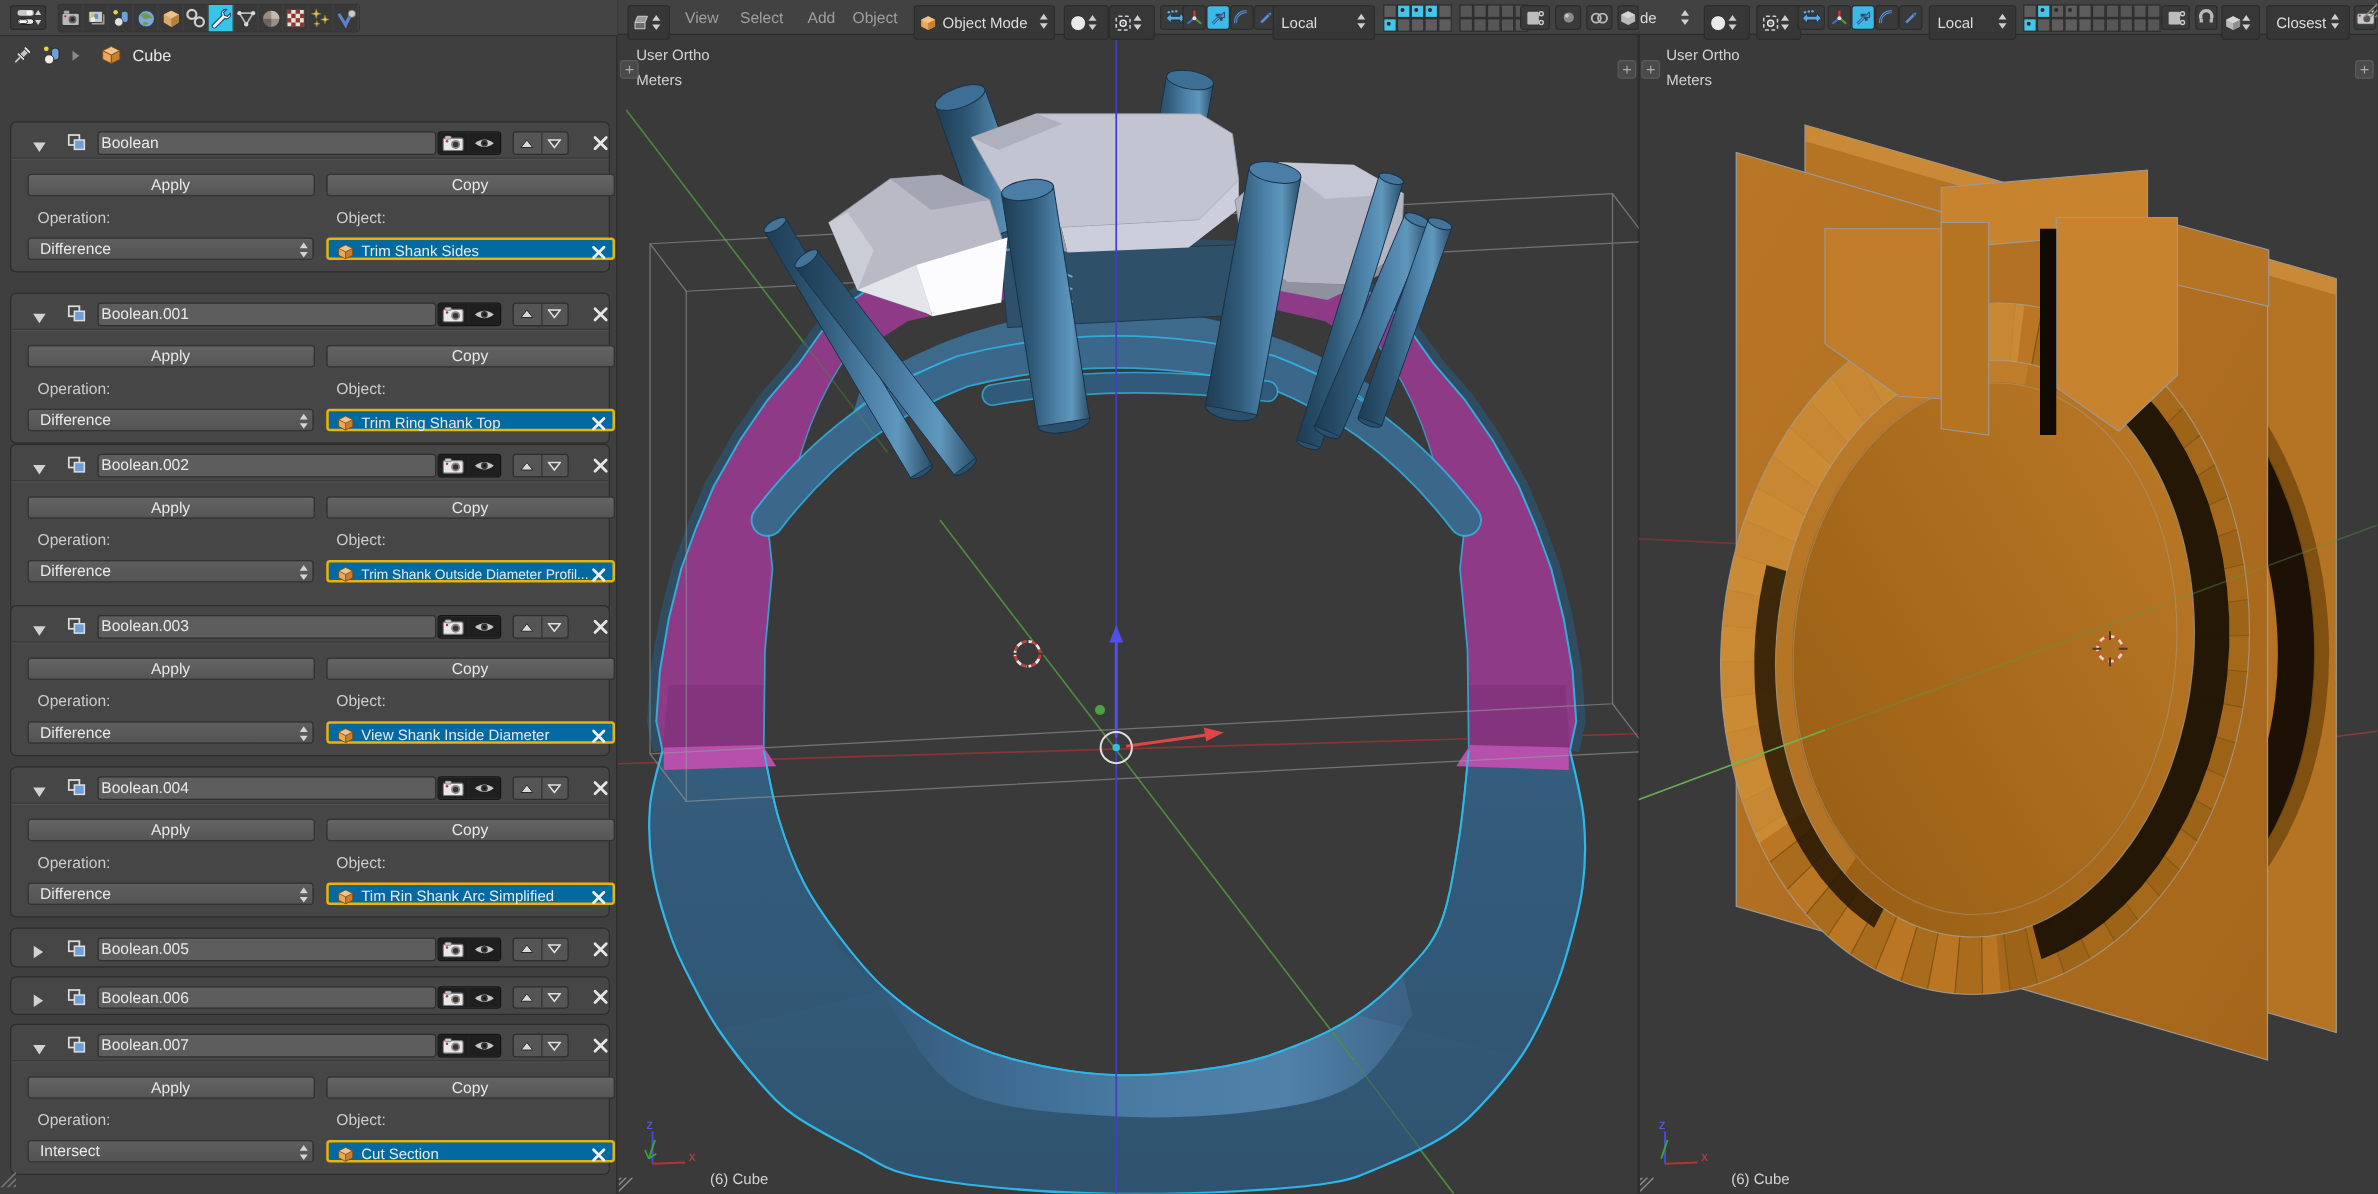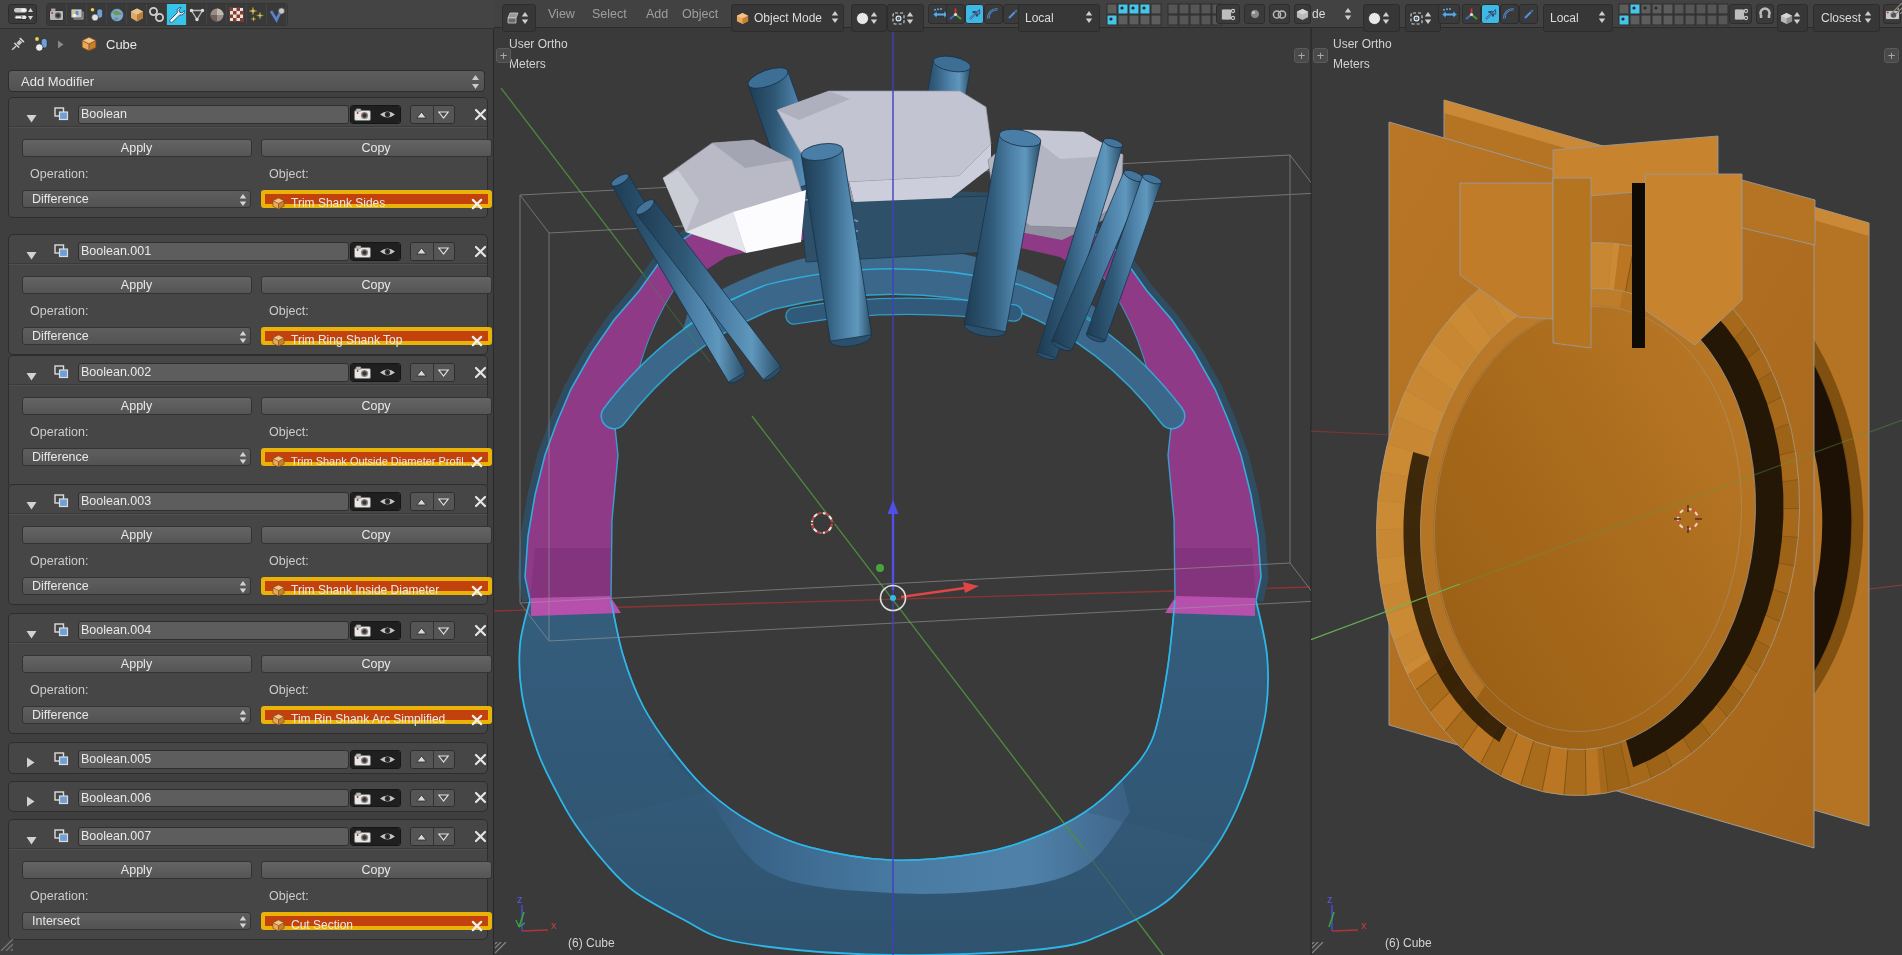--- a/index.html
+++ b/index.html
@@ -21,21 +21,21 @@
 .cameye{position:absolute;display:flex;height:18.5px;border:1px solid #151515;border-radius:3px;overflow:hidden}
 .cam{width:24.5px;height:100%;background:#1f1f1f;display:flex;align-items:center;justify-content:center}
 .eye{width:24.5px;height:100%;background:#1f1f1f;display:flex;align-items:center;justify-content:center}
 .udgrp{position:absolute;display:flex;height:18.5px;border:1px solid #2e2e2e;border-radius:3px;overflow:hidden}
 .udb{width:21.5px;height:100%;background:#555555;display:flex;align-items:center;justify-content:center}
 .xg{position:absolute}
 .psep{position:absolute;left:0;top:27.5px;width:100%;height:1px;background:#3a3a3a;box-shadow:0 1px 0 #505050}
 .btn{position:absolute;height:17.5px;background:linear-gradient(#646464,#555555);border:1px solid #333;border-radius:3px;color:#e8e8e8;font-size:12.5px;text-align:center;line-height:16px}
 .plab{position:absolute;color:#cccccc;font-size:12.5px}
 .drop{position:absolute;height:18px;background:linear-gradient(#5e5e5e,#535353);border:1px solid #333;border-radius:3px;color:#e8e8e8;font-size:12.5px;line-height:16.5px;padding-left:9px}
-.objf{position:absolute;height:18px;background:#c2410c;border:4px solid #eab308;border-radius:3px;color:#e9e9e9;font-size:12.5px;line-height:16.5px}
+.objf{position:absolute;height:18px;background:#0369a1;border:2px solid #eab308;border-radius:3px;color:#e9e9e9;font-size:12.5px;line-height:16.5px}
 .objt{position:absolute;left:26px;top:1px;white-space:nowrap;max-width:188px;overflow:hidden;font-size:12px}
 #corner{position:absolute;left:0;bottom:0}
 .vhead{position:absolute;top:0;height:28px;background:#424242;border-bottom:1px solid #2b2b2b}
 .vp{position:absolute;top:0;height:955px;background:#3a3a3a;overflow:hidden}
 .hbtn{position:absolute;top:4px;height:28px;background:#373737;border:1px solid #2d2d2d;border-radius:3px;display:flex;align-items:center;color:#dcdcdc;font-size:12px}
 .menu{position:absolute;top:0;height:28px;line-height:28px;color:#9f9f9f;font-size:12.5px}
 .vlabel{position:absolute;color:#d2d2d2;font-size:12px}
 .icbox{position:absolute;top:4px;height:20px;background:#3a3a3a;border:1px solid #2d2d2d;border-radius:3px;display:flex;align-items:center;justify-content:center}
 .plus{position:absolute;width:15px;height:15px;background:#4a4a4a;border:1px solid #5a5a5a;border-radius:3px;color:#aaa;font-size:13px;line-height:13px;text-align:center}
 </style>
@@ -815,24 +815,20 @@
 <span style="margin-left:16px;display:inline-flex;align-items:center">
           <svg style="position:static" width="16" height="16" viewBox="0 0 14 14">
 <path d="M7 1 L13 4 L13 10 L7 13 L1 10 L1 4 Z" fill="#e8a95c"></path>
 <path d="M7 1 L13 4 L7 7 L1 4 Z" fill="#f2c389"></path>
 <path d="M7 7 L13 4 L13 10 L7 13 Z" fill="#c97f2e"></path>
 <path d="M7 1 L13 4 L13 10 L7 13 L1 10 L1 4 Z M7 7 L1 4 M7 7 L13 4 M7 7 L7 13" stroke="#7a4a14" stroke-width="0.7" fill="none"></path>
           </svg>
         </span>
 <span class="ctext">Cube</span>
 </div>
-<div id="addmod">Add Modifier<svg width="9" height="16" viewBox="0 0 9 16" style="position:absolute;right:4px;top:3px">
-          <path d="M4.5 1 L8 6 L1 6 Z" fill="#c9c9c9"></path>
-          <path d="M4.5 15 L1 10 L8 10 Z" fill="#c9c9c9"></path>
-        </svg></div>
 <div class="panel" style="top:97.4px;height:120.5px">
 <div class="ptri"><svg width="11" height="9" viewBox="0 0 11 9">
             <path d="M0.5 1 L10.5 1 L5.5 8.5 Z" fill="#d2d2d2"></path>
           </svg></div>
 <svg class="cpyic" width="15" height="14" viewBox="0 0 15 14">
           <rect x="1" y="1" width="8.5" height="8" fill="none" stroke="#dcdcdc" stroke-width="1.4"></rect>
           <rect x="5.5" y="5" width="8" height="7.5" fill="#6f9fd8" stroke="#dcdcdc" stroke-width="1.2"></rect>
         </svg>
 <div class="pname">Boolean</div>
 <div class="cameye" style="left:340.5px;top:7px">
@@ -1069,21 +1065,21 @@
             <path d="M4 1 L7.2 5.5 L0.8 5.5 Z" fill="#d5d5d5"></path>
             <path d="M4 13 L0.8 8.5 L7.2 8.5 Z" fill="#d5d5d5"></path>
           </svg></div>
 <div class="objf" style="left:252px;top:92px;width:231px">
           <svg class="xg" style="left:7px;top:3px" width="13" height="13" viewBox="0 0 14 14">
 <path d="M7 1 L13 4 L13 10 L7 13 L1 10 L1 4 Z" fill="#e8a95c"></path>
 <path d="M7 1 L13 4 L7 7 L1 4 Z" fill="#f2c389"></path>
 <path d="M7 7 L13 4 L13 10 L7 13 Z" fill="#c97f2e"></path>
 <path d="M7 1 L13 4 L13 10 L7 13 L1 10 L1 4 Z M7 7 L1 4 M7 7 L13 4 M7 7 L7 13" stroke="#7a4a14" stroke-width="0.7" fill="none"></path>
           </svg>
-          <span class="objt">Trim Shank Inside Diameter</span>
+          <span class="objt">View Shank Inside Diameter</span>
 <svg class="xg" style="right:5px;top:3.5px;left:auto" width="12" height="12" viewBox="0 0 13 13">
             <path d="M2 2 L11 11 M11 2 L2 11" stroke="#efefef" stroke-width="2.4" stroke-linecap="round"></path>
           </svg>
         </div>
 </div>
 <div class="panel" style="top:613.4px;height:120.5px">
 <div class="ptri"><svg width="11" height="9" viewBox="0 0 11 9">
             <path d="M0.5 1 L10.5 1 L5.5 8.5 Z" fill="#d2d2d2"></path>
           </svg></div>
 <svg class="cpyic" width="15" height="14" viewBox="0 0 15 14">

